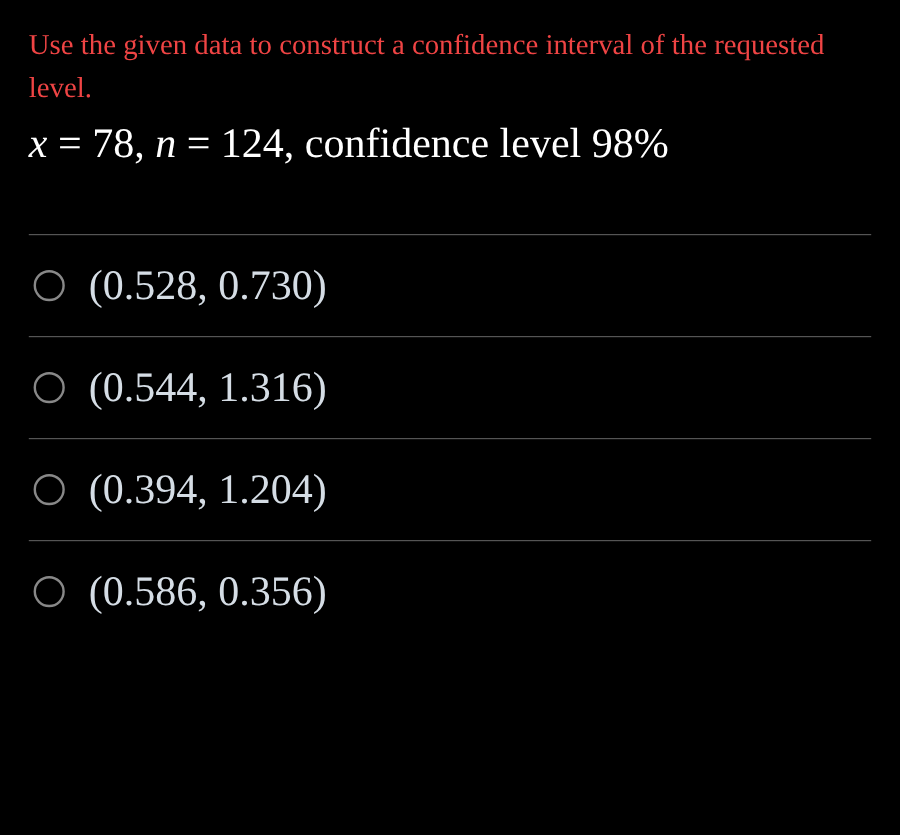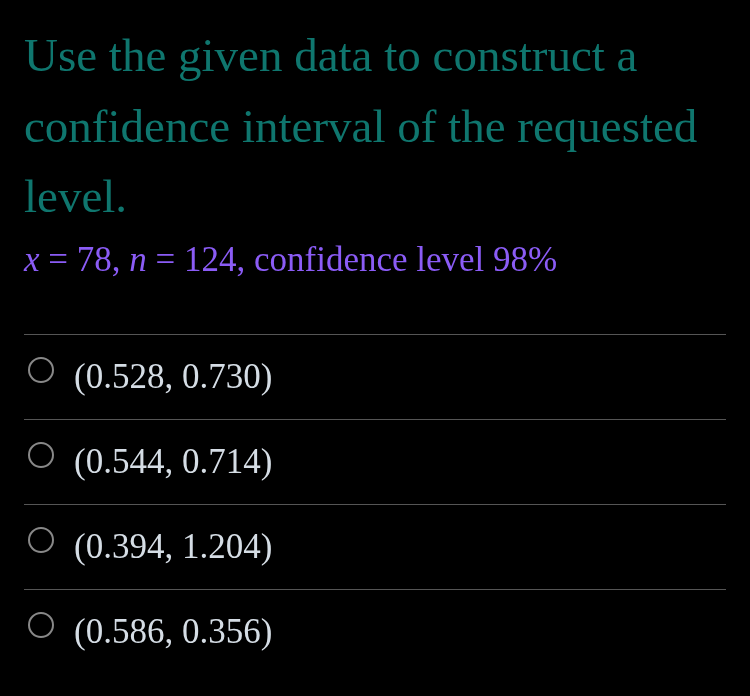--- a/index.html
+++ b/index.html
@@ -12,40 +12,40 @@
       width: 750px;
       height: 696px;
       font-family: 'Times New Roman', Times, serif;
       color: #d5dde5;
       padding: 20px 24px;
     }
     .question-block {
       margin-bottom: 40px;
     }
     .question-text {
-      font-size: 47px;
+      font-size: 24px;
       line-height: 1.5;
-      color: #0f766e;
+      color: #ef4444;
       font-weight: 400;
     }
     .data-line {
       font-size: 35px;
       line-height: 1.5;
-      color: #8b5cf6;
+      color: #ffffff;
       margin-top: 2px;
     }
     .italic {
       font-style: italic;
     }
     .options-container {
       margin-top: 48px;
     }
     .option-row {
       display: flex;
-      align-items: flex-start;
+      align-items: center;
       padding: 22px 4px;
       border-top: 1px solid #555;
       cursor: pointer;
     }
     .option-row:last-child {
       border-bottom: none;
     }
     .radio-circle {
       width: 26px;
       height: 26px;
@@ -70,21 +70,21 @@
   </div>
 </div>
 
 <div class="options-container">
   <div class="option-row">
     <div class="radio-circle"></div>
     <div class="option-label">(0.528, 0.730)</div>
   </div>
   <div class="option-row">
     <div class="radio-circle"></div>
-    <div class="option-label">(0.544, 0.714)</div>
+    <div class="option-label">(0.544, 1.316)</div>
   </div>
   <div class="option-row">
     <div class="radio-circle"></div>
     <div class="option-label">(0.394, 1.204)</div>
   </div>
   <div class="option-row">
     <div class="radio-circle"></div>
     <div class="option-label">(0.586, 0.356)</div>
   </div>
 </div>

